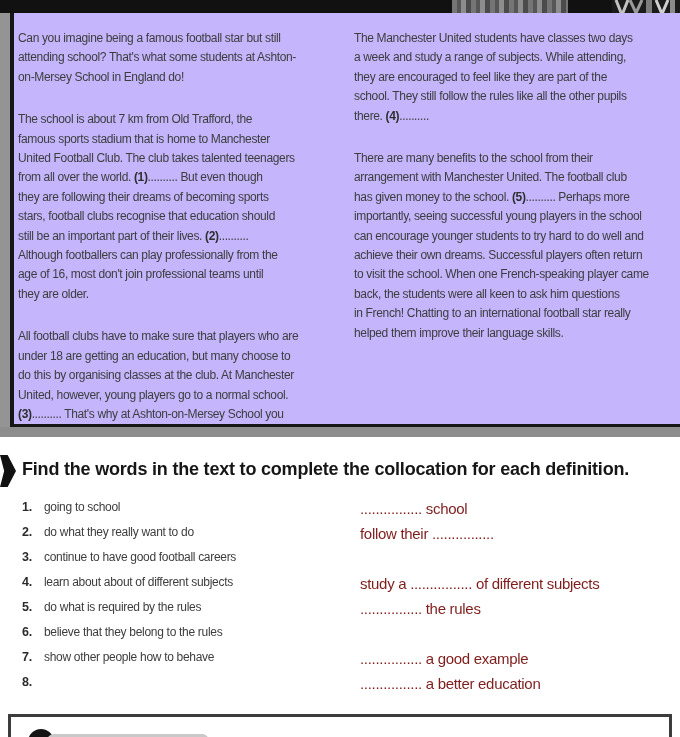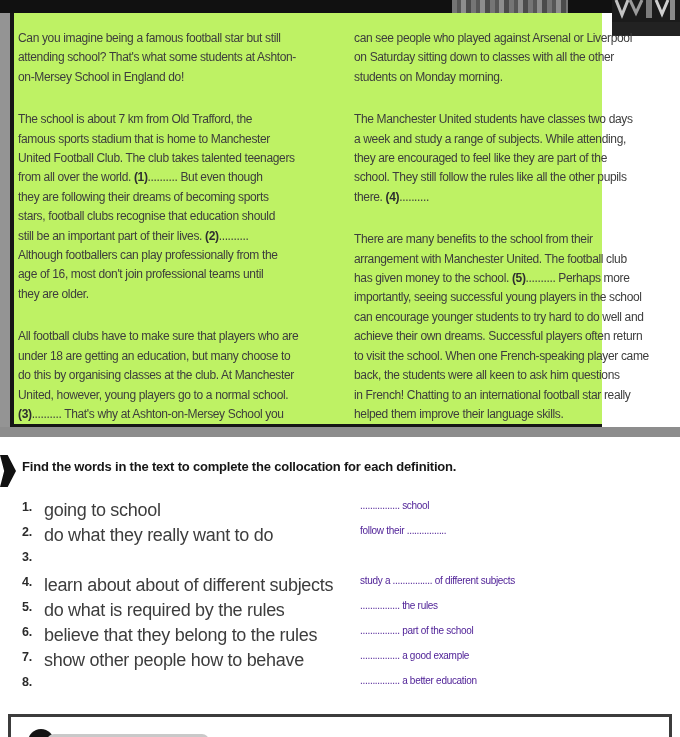--- a/index.html
+++ b/index.html
@@ -14,23 +14,23 @@
   .topbar { position: absolute; left: 0; top: 0; width: 680px; height: 13px; background: #111111; }
   .photo-strip {
     position: absolute; left: 452px; top: 0; width: 116px; height: 13px;
     background: repeating-linear-gradient(90deg,#757575 0 5px,#565656 5px 9px,#8d8d8d 9px 14px,#4b4b4b 14px 19px);
   }
   .photo-corner { position: absolute; left: 612px; top: 0; width: 68px; height: 36px; background: #1b1b1b; overflow: hidden; }
 
   
   .side-strip { position: absolute; left: 0; top: 13px; width: 10px; height: 414px; background: #949494; }
   .reading-panel {
-    position: absolute; left: 10px; top: 13px; width: 592px; height: 414px;
+    position: absolute; left: 10px; top: 13px; width: 670px; height: 414px;
     box-sizing: border-box;
-    background: #bef264;
+    background: #c4b5fd;
     border-left: 4px solid #161616;
     border-bottom: 3px solid #161616;
   }
   .panel-shadow { position: absolute; left: 0; top: 427px; width: 680px; height: 10px; background: #8d8d8d; }
 
   .col {
     position: absolute; top: 16px;
     font-size: 12px; line-height: 19.4px;
     letter-spacing: -0.35px;
     color: #3d3d3d;
@@ -43,36 +43,36 @@
   .col b { font-weight: bold; color: #2e2e2e; }
 
   
   .arrow-marker {
     position: absolute; left: 0; top: 455px; width: 16px; height: 32px;
     background: #111111;
     clip-path: polygon(0 0, 48% 0, 100% 50%, 48% 100%, 0 100%, 26% 50%);
   }
   .exercise-heading {
     position: absolute; left: 22px; top: 459px;
-    font-size: 13px; font-weight: bold; letter-spacing: -0.2px;
+    font-size: 18px; font-weight: bold; letter-spacing: -0.2px;
     color: #161616;
   }
   .exercise-list { position: absolute; left: 22px; top: 497px; width: 650px; }
   .ex-row { position: relative; height: 25px; }
   .ex-num {
     position: absolute; left: 0; top: 3px;
     font-size: 12.5px; font-weight: bold; color: #2b2b2b; letter-spacing: -0.2px;
   }
   .ex-def {
     position: absolute; left: 22px; top: 3px;
-    font-size: 18px; color: #3d3d3d; letter-spacing: -0.3px; white-space: nowrap;
+    font-size: 12px; color: #3d3d3d; letter-spacing: -0.3px; white-space: nowrap;
   }
   .ex-ans {
     position: absolute; left: 338px; top: 3px;
-    font-size: 10px; color: #4c1d95; letter-spacing: -0.3px; white-space: nowrap;
+    font-size: 15px; color: #7f1d1d; letter-spacing: -0.3px; white-space: nowrap;
   }
 
   
   .bottom-box {
     position: absolute; left: 8px; top: 714px; width: 664px; height: 34px;
     box-sizing: border-box;
     border: 3px solid #3c3c3c;
     background: #ffffff;
   }
   .audio-circle {
@@ -104,21 +104,20 @@
 <div class="side-strip"></div>
 <div class="reading-panel">
   <div class="col col-left">
 
   <p>Can you imagine being a famous football star but still<br>attending school? That's what some students at Ashton-<br>on-Mersey School in England do!</p>
       <p>The school is about 7 km from Old Trafford, the<br>famous sports stadium that is home to Manchester<br>United Football Club. The club takes talented teenagers<br>from all over the world. <b>(1)</b>.......... But even though<br>they are following their dreams of becoming sports<br>stars, football clubs recognise that education should<br>still be an important part of their lives. <b>(2)</b>..........<br>Although footballers can play professionally from the<br>age of 16, most don't join professional teams until<br>they are older.</p>
       <p>All football clubs have to make sure that players who are<br>under 18 are getting an education, but many choose to<br>do this by organising classes at the club. At Manchester<br>United, however, young players go to a normal school.<br><b>(3)</b>.......... That's why at Ashton-on-Mersey School you</p>
     </div>
   <div class="col col-right">
 
-  <p>can see people who played against Arsenal or Liverpool<br>on Saturday sitting down to classes with all the other<br>students on Monday morning.</p>
       <p>The Manchester United students have classes two days<br>a week and study a range of subjects. While attending,<br>they are encouraged to feel like they are part of the<br>school. They still follow the rules like all the other pupils<br>there. <b>(4)</b>..........</p>
       <p>There are many benefits to the school from their<br>arrangement with Manchester United. The football club<br>has given money to the school. <b>(5)</b>.......... Perhaps more<br>importantly, seeing successful young players in the school<br>can encourage younger students to try hard to do well and<br>achieve their own dreams. Successful players often return<br>to visit the school. When one French-speaking player came<br>back, the students were all keen to ask him questions<br>in French! Chatting to an international football star really<br>helped them improve their language skills.</p>
     </div>
 </div>
 <div class="panel-shadow"></div>
 
 <div class="arrow-marker"></div>
 <div class="exercise-heading">Find the words in the text to complete the collocation for each definition.</div>
 
 <div class="exercise-list">
@@ -130,38 +129,38 @@
     </div>
 
     <div class="ex-row">
       <span class="ex-num">2.</span>
       <span class="ex-def">do what they really want to do</span>
       <span class="ex-ans">follow their ................</span>
     </div>
 
     <div class="ex-row">
       <span class="ex-num">3.</span>
+      <span class="ex-def">continue to have good football careers</span>
     </div>
 
     <div class="ex-row">
       <span class="ex-num">4.</span>
       <span class="ex-def">learn about about of different subjects</span>
       <span class="ex-ans">study a ................ of different subjects</span>
     </div>
 
     <div class="ex-row">
       <span class="ex-num">5.</span>
       <span class="ex-def">do what is required by the rules</span>
       <span class="ex-ans">................ the rules</span>
     </div>
 
     <div class="ex-row">
       <span class="ex-num">6.</span>
       <span class="ex-def">believe that they belong to the rules</span>
-      <span class="ex-ans">................ part of the school</span>
     </div>
 
     <div class="ex-row">
       <span class="ex-num">7.</span>
       <span class="ex-def">show other people how to behave</span>
       <span class="ex-ans">................ a good example</span>
     </div>
 
     <div class="ex-row">
       <span class="ex-num">8.</span>

